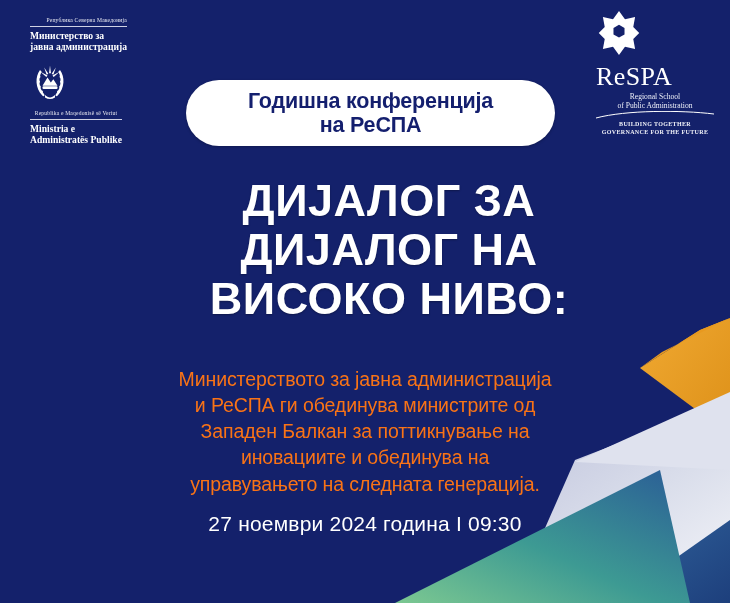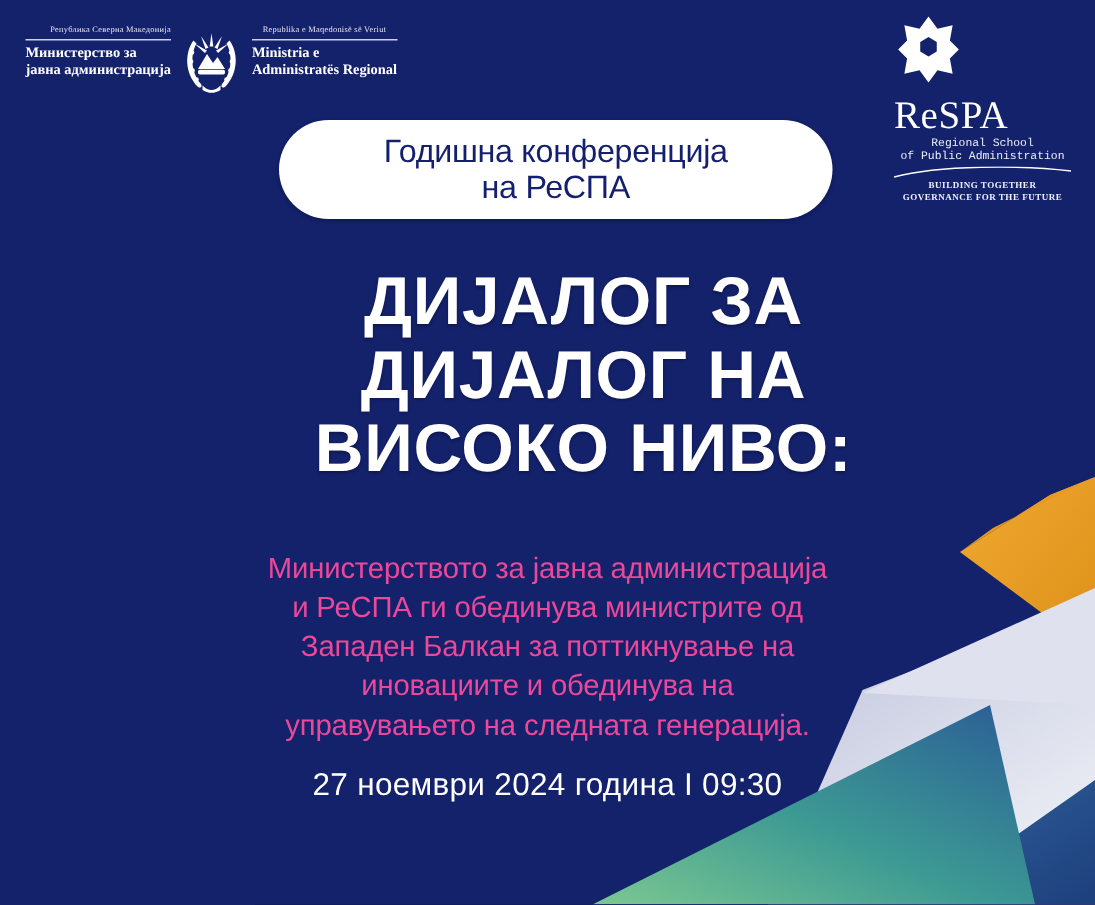--- a/index.html
+++ b/index.html
@@ -31,25 +31,26 @@
     position: absolute;
     top: 0;
     left: 0;
     width: 730px;
     height: 90px;
   }
 
   
   .ministry-lockup {
     position: absolute;
-    left: 17px;
+    left: 30px;
     top: 14px;
     display: flex;
     align-items: flex-start;
     gap: 7px;
+    flex-direction: column;
   }
   .mk-block, .al-block {
     display: flex;
     flex-direction: column;
     padding-top: 3px;
   }
   .mk-block { align-items: flex-end; }
   .al-block { align-items: center; }
   .country-line {
     font-family: "Liberation Serif", serif;
@@ -96,21 +97,21 @@
   .respa-mark { width: 46px; height: 50px; flex: 0 0 46px; }
   .respa-text { display: flex; flex-direction: column; align-items: flex-start; }
   .respa-word {
     font-family: "Liberation Serif", serif;
     font-size: 26px;
     color: #ffffff;
     letter-spacing: 0.4px;
     line-height: 1;
   }
   .respa-sub {
-    font-family: Liberation Mono, monospace;
+    font-family: Liberation Serif, serif;
     font-size: 7.6px;
     color: #eceef7;
     line-height: 1.2;
     text-align: center;
     align-self: center;
     margin-top: 2px;
   }
   .respa-sub span { display: block; }
   .respa-swoosh { margin-top: 1px; width: 118px; height: 9px; }
   .respa-tag {
@@ -137,21 +138,21 @@
     border-radius: 33px;
     display: flex;
     flex-direction: column;
     align-items: center;
     justify-content: center;
     box-shadow: 0 1px 3px rgba(0,0,0,0.25);
   }
   .pill-line {
     color: #141f6e;
     font-size: 21.5px;
-    font-weight: normal;
+    font-weight: bold;
     line-height: 1.12;
     letter-spacing: -0.2px;
     white-space: nowrap;
   }
 
   
   .headline {
     position: absolute;
     left: 0;
     top: 176px;
@@ -166,21 +167,21 @@
   }
   .headline .hl { display: block; padding-left: 48px; }
 
   
   .body-copy {
     position: absolute;
     left: 0;
     top: 366px;
     width: 730px;
     text-align: center;
-    color: #ec4899;
+    color: #f97316;
     font-size: 19.5px;
     line-height: 1.34;
     letter-spacing: -0.1px;
   }
   .body-copy .bl { display: block; }
 
   
   .date-line {
     position: absolute;
     left: 0;
@@ -269,21 +270,21 @@
           <path d="M11 31 L17 21 L21 27 L24 23 L29 31 Z"></path>
           <rect x="11" y="31.5" width="18" height="3.2" rx="1.2"></rect>
         </g>
       </svg>
 
       <div class="al-block">
         <div class="country-line">Republika e Maqedonisë së Veriut</div>
         <div class="rule"></div>
         <div class="ministry-name">
           <span>Ministria e</span>
-          <span class="l2">Administratës Regional</span>
+          <span class="l2">Administratës Publike</span>
         </div>
       </div>
     </div>
 
     <div class="respa-lockup">
       <svg class="respa-mark" viewBox="0 0 46 50">
         <path fill="#ffffff" d="M23 1 L29.5 10 L40.5 7.5 L38.5 18.5 L45 25
                  L38.5 31.5 L40.5 42.5 L29.5 40 L23 49 L16.5 40 L5.5 42.5
                  L7.5 31.5 L1 25 L7.5 18.5 L5.5 7.5 L16.5 10 Z"></path>
         <path fill="#14216b" d="M23 16 L29 19.5 L29 26.5 L23 30 L17 26.5 L17 19.5 Z"></path>

